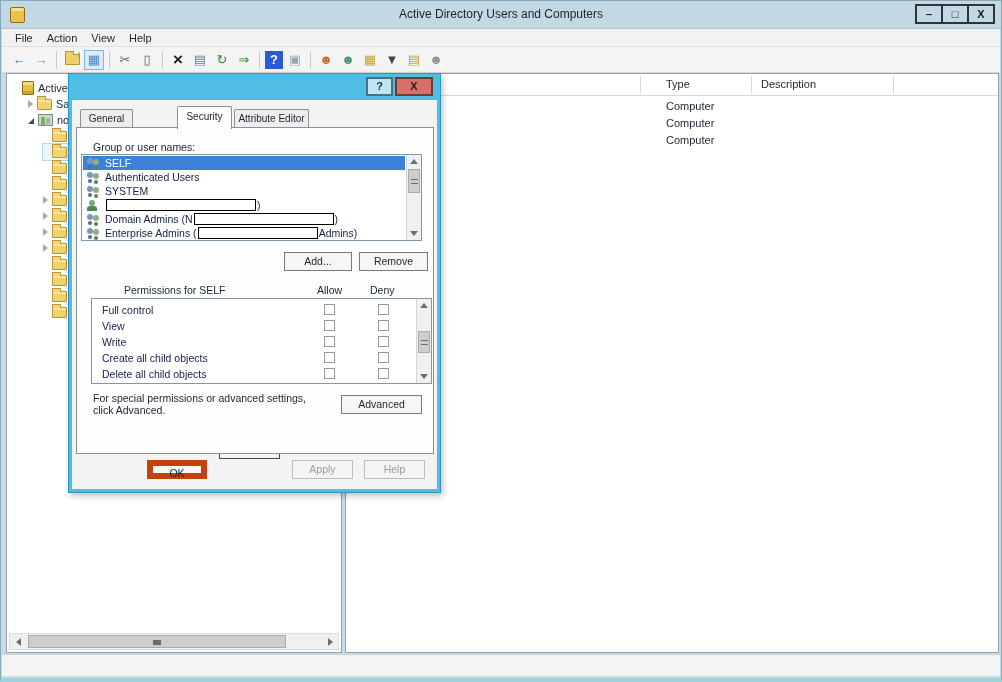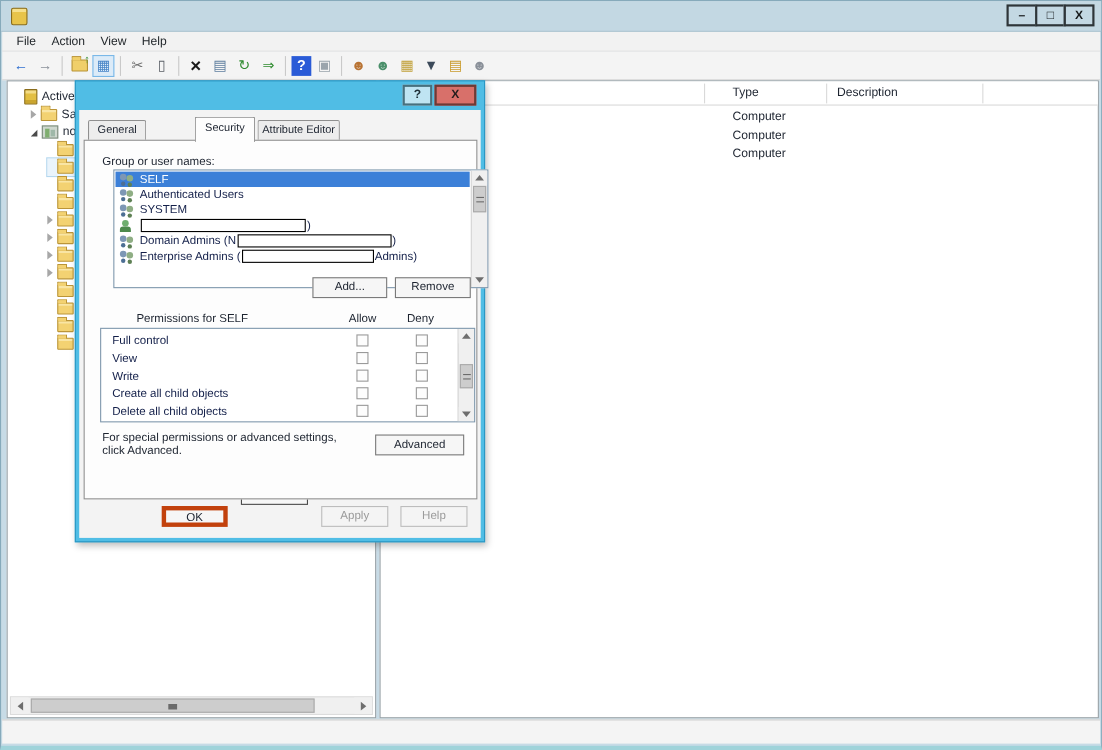--- a/index.html
+++ b/index.html
@@ -79,34 +79,35 @@
   .ic-users::after { content:""; position:absolute; left:7px; top:1px; width:6px; height:6px; border-radius:50%; background:#8fae84; box-shadow:0 6px 0 -1px #5e8054; }
   .ic-user { width:12px; height:11px; position:relative; margin:0 6px 0 4px; flex:none; }
   .ic-user::before { content:""; position:absolute; left:2px; top:0; width:6px; height:6px; border-radius:50%; background:#6fae6f; }
   .ic-user::after { content:""; position:absolute; left:0; top:6px; width:10px; height:5px; border-radius:3px 3px 0 0; background:#4d8a4d; }
   .redact { display:inline-block; height:12px; background:#ffffff; border:1px solid #000000; margin:0 1px; flex:none; }
   .vscroll { position:absolute; right:0; top:0; bottom:0; width:15px; background:#f0f0f0; border-left:1px solid #d5d5d5; }
   .vs-btn { position:absolute; left:0; right:0; height:13px; display:flex; align-items:center; justify-content:center; background:#f0f0f0; }
   .vs-thumb { position:absolute; left:1px; right:1px; background:#cdcdcd; border:1px solid #a9a9a9; }
   .vs-grip { position:absolute; left:50%; top:50%; width:7px; height:5px; margin:-2px 0 0 -3px; border-top:1px solid #6b6b6b; border-bottom:1px solid #6b6b6b; }
   .btn { position:absolute; height:19px; background:#f6f6f6; border:1px solid #7a7a7a; font-size:10.5px; color:#1d2430; text-align:center; line-height:17px; }
-  .btn.focus { border:4px solid #c2410c; line-height:15px; }
+  .btn.focus { border:6px solid #c2410c; line-height:15px; }
   .btn.dark { border:1px solid #4a4a4a; }
   .btn.disabled { border:1px solid #bcbcbc; color:#9b9b9b; background:#f4f4f4; }
   .perm-row { position:absolute; left:1px; right:16px; height:16px; font-size:10.5px; color:#14204a; }
   .perm-label { position:absolute; left:9px; top:2px; white-space:nowrap; }
   .cb { position:absolute; top:2px; width:11px; height:11px; background:#fdfdfd; border:1px solid #9a9a9a; }
 </style>
 </head>
 <body>
 
 <div class="win">
 
   <div class="titlebar">
     <div class="app-icon"></div>
+    <div class="title-text">Active Directory Users and Computers</div>
     <div class="winbtns">
       <div class="winbtn">–</div>
       <div class="winbtn">□</div>
       <div class="winbtn">X</div>
     </div>
   </div>
 
   <div class="menubar" id="menubar">
       <span class="menu-item">File</span>
       <span class="menu-item">Action</span>
@@ -255,21 +256,21 @@
     <div class="dlg-closebtn">X</div>
     <div class="dlg-body">
       <div id="tabs">
           <div class="tab" style="left: 8px; width: 53px;">General</div>
           <div class="tab" style="left: 63px; width: 40px; margin-top: 32px;">Object</div>
           <div class="tab active" style="left: 105px; width: 55px;">Security</div>
           <div class="tab" style="left: 162px; width: 75px;">Attribute Editor</div>
         </div>
       <div class="tabpage">
         <div class="lbl" style="left:16px; top:13px;">Group or user names:</div>
-        <div class="listbox" style="left:26px; top:26px; width:341px; height:108px;">
+        <div class="listbox" style="left:4px; top:26px; width:341px; height:87px;">
           <div id="grouprows">
               <div class="grp-row sel" style="top: 1px;">
                 <span class="ic-users"></span>
                 <span>SELF</span>
               </div>
               <div class="grp-row" style="top: 15px;">
                 <span class="ic-users"></span>
                 <span>Authenticated Users</span>
               </div>
               <div class="grp-row" style="top: 29px;">

